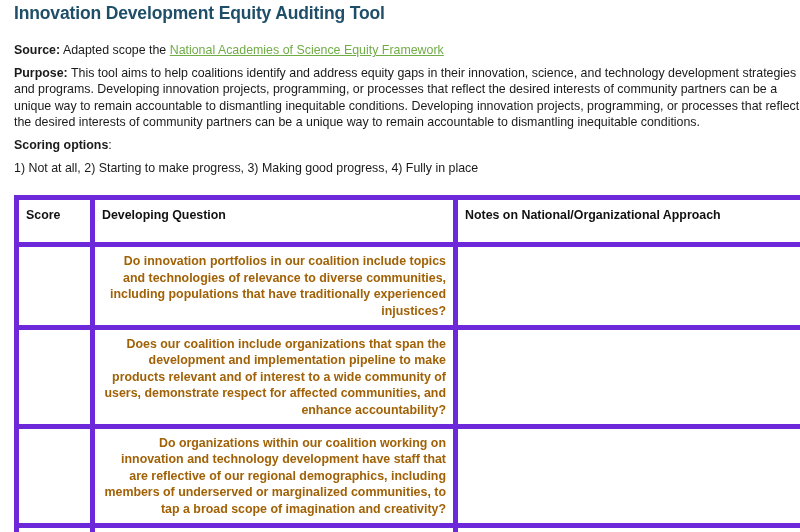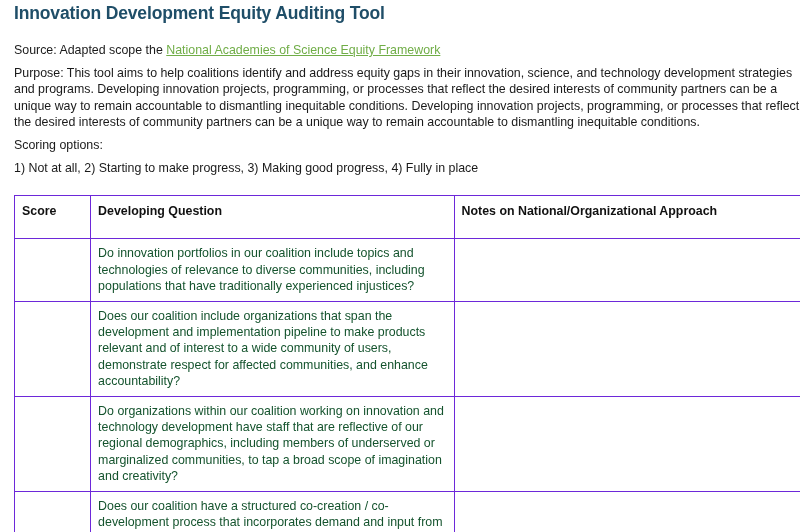--- a/index.html
+++ b/index.html
@@ -44,55 +44,56 @@
     font-size: 12.4px;
     line-height: 16.2px;
     color: #1a1a1a;
   }
   .p-source   { margin-top: 18px !important; }
   .p-purpose  { margin-top: 7px !important; text-align: left; }
   .p-tooluser { margin-top: 7px !important; }
   .p-scoring-label { margin-top: 7px !important; }
   .p-scoring-values { margin-top: 7px !important; }
 
-  .lbl { font-weight: normal; text-align: center; }
+  .lbl { font-weight: bold; text-align: center; }
 
   .ext-link {
     color: #70ad47;
     text-underline-offset: 1px;
   }
 
   
   .tbl-wrap {
     margin: 19px 0 0 5px;
     width: 789px;
   }
   table.audit {
     border-collapse: collapse;
     table-layout: fixed;
     width: 789px;
     font-size: 12.4px;
   }
   table.audit th,
   table.audit td {
-    border: 1px solid #6d28d9;
+    border: 5px solid #6d28d9;
     vertical-align: top;
     padding: 6px 7px 6px 7px;
     line-height: 16.4px;
     text-align: left;
   }
   table.audit thead th {
     font-weight: bold;
     color: #111111;
     height: 29px;
     padding-top: 7px;
   }
   table.audit tbody td {
-    font-weight: normal;
-    color: #14532d;
+    font-weight: bold;
+    color: #a16207;
+    text-align: right;
   }
   .col-score { width: 76px; }
   .col-question { width: 363px; }
   .col-notes { width: 348px; }
 
   .cell-empty { }
 
   
 </style>
 </head>

